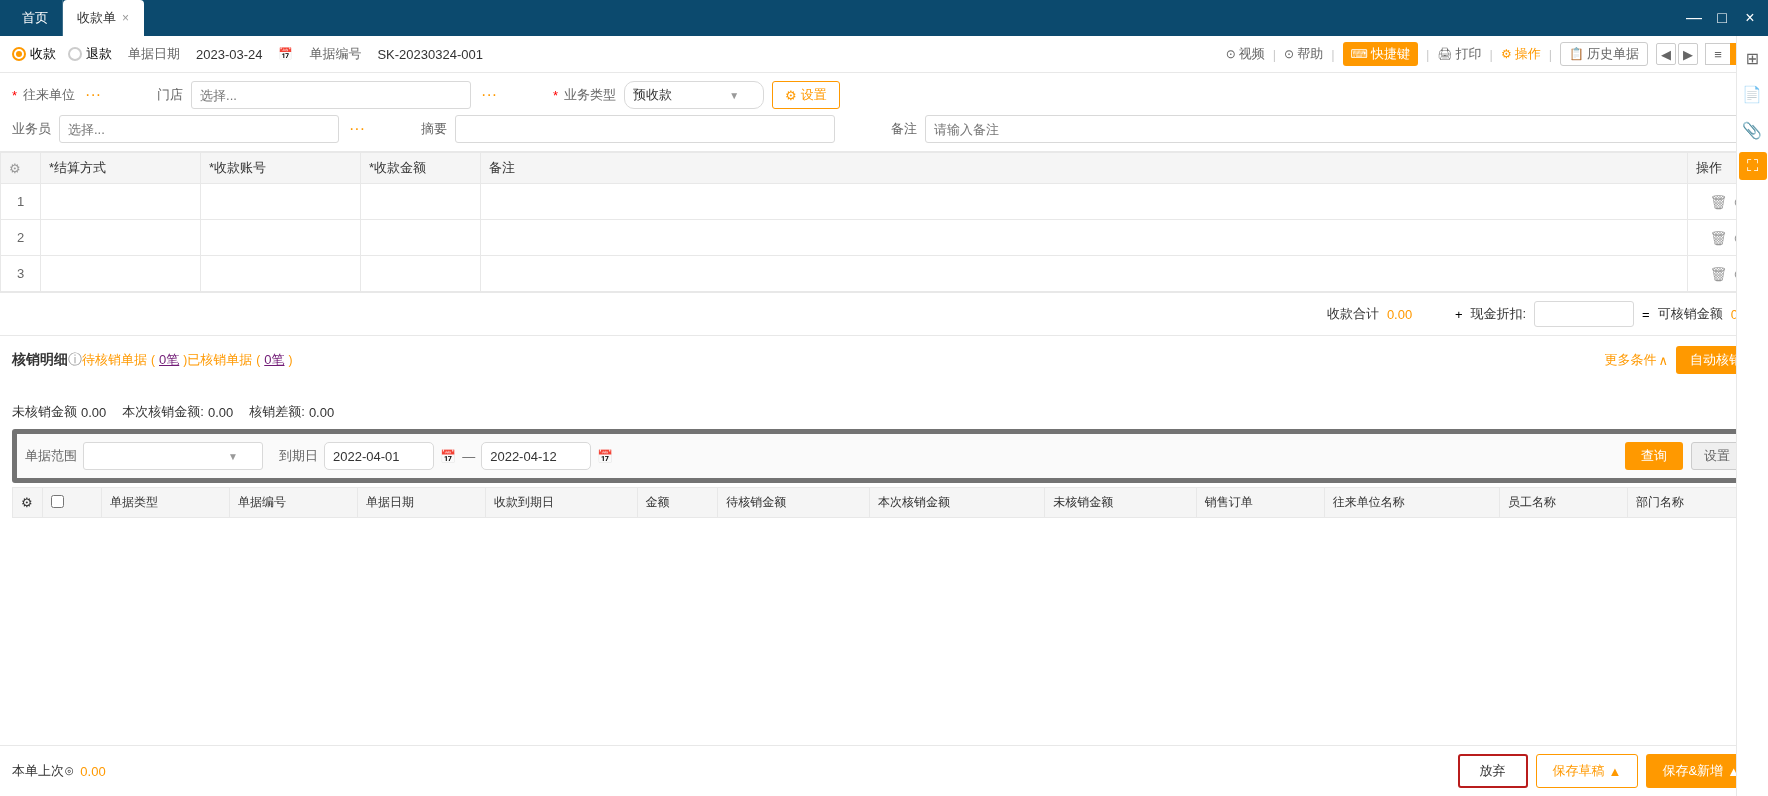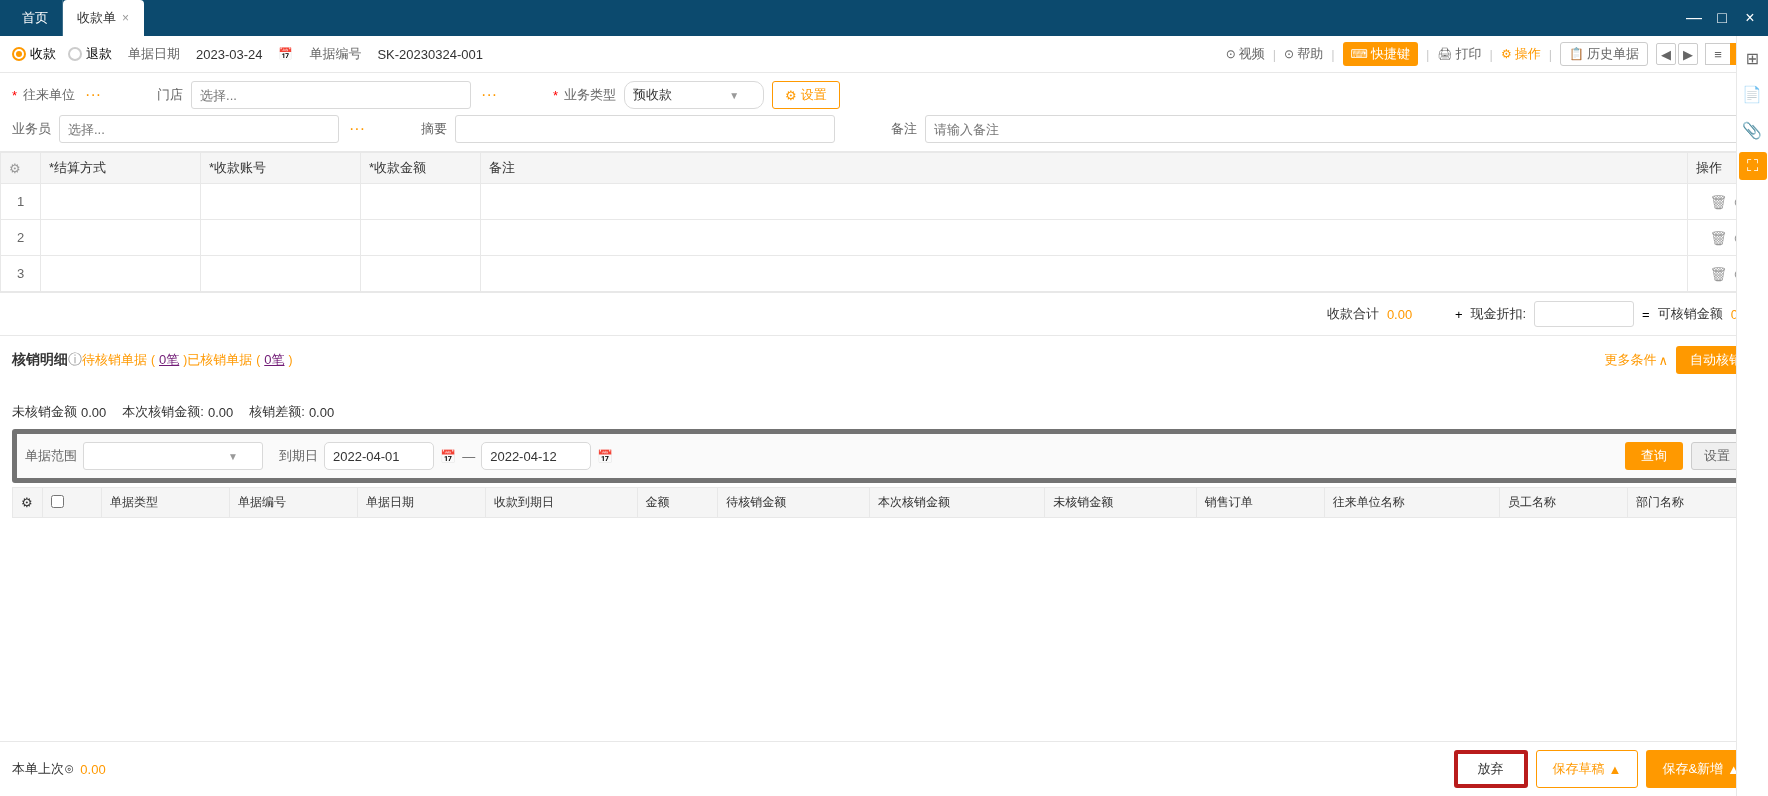--- a/index.html
+++ b/index.html
@@ -138,21 +138,21 @@
 
     
     .footer-bar {
       display: flex; align-items: center; padding: 8px 12px; background: #fff;
       border-top: 1px solid #e8e8e8; flex-shrink: 0; gap: 8px;
     }
     .footer-info { display: flex; align-items: center; gap: 6px; }
     .footer-label { color: #333; }
     .footer-value { color: #f90; font-weight: 500; }
     .footer-actions { margin-left: auto; display: flex; gap: 8px; }
-    .abandon-btn { border: 4px solid #b91c1c; background: #fff; color: #333; padding: 6px 20px; border-radius: 3px; cursor: pointer; }
+    .abandon-btn { border: 2px solid #b91c1c; background: #fff; color: #333; padding: 6px 20px; border-radius: 3px; cursor: pointer; }
     .save-draft-btn { background: #fff; border: 1px solid #f90; color: #f90; padding: 6px 16px; border-radius: 3px; cursor: pointer; display: flex; align-items: center; gap: 4px; }
     .save-new-btn { background: #f90; border: none; color: #fff; padding: 6px 16px; border-radius: 3px; cursor: pointer; display: flex; align-items: center; gap: 4px; }
 
     
     .right-sidebar {
       position: fixed; right: 0; top: 36px; width: 32px; height: calc(796px - 36px);
       background: #fff; border-left: 1px solid #e8e8e8; display: flex; flex-direction: column;
       align-items: center; padding-top: 8px; gap: 8px;
     }
     .sidebar-icon { width: 28px; height: 28px; display: flex; align-items: center; justify-content: center; cursor: pointer; color: #666; font-size: 16px; }

